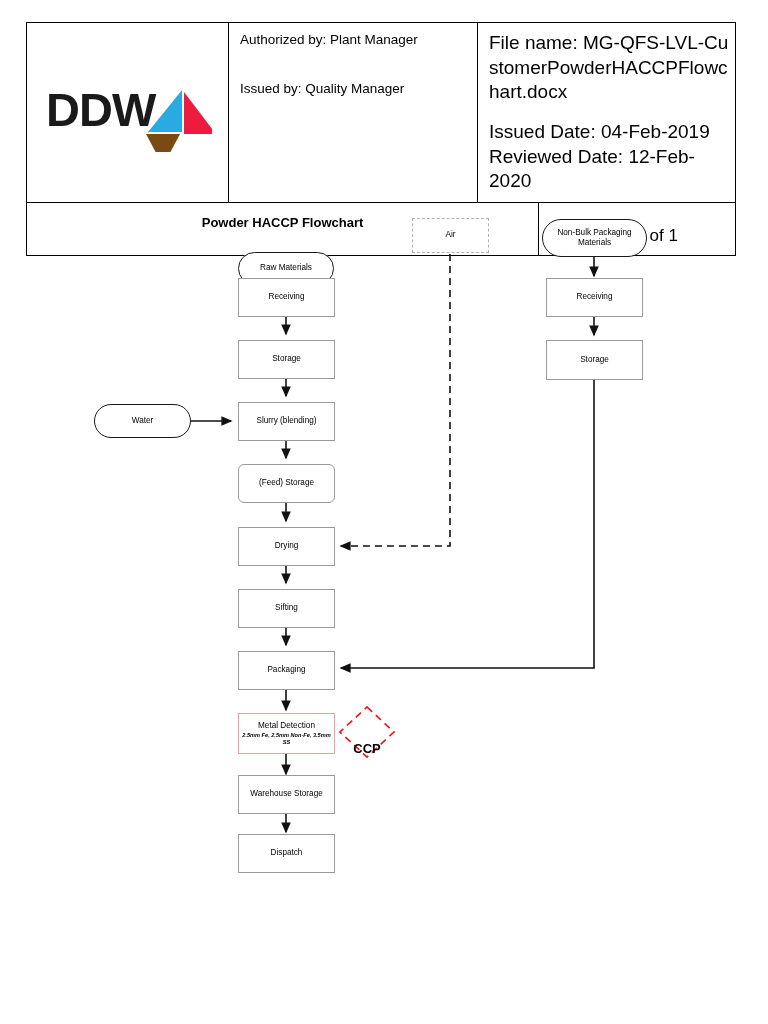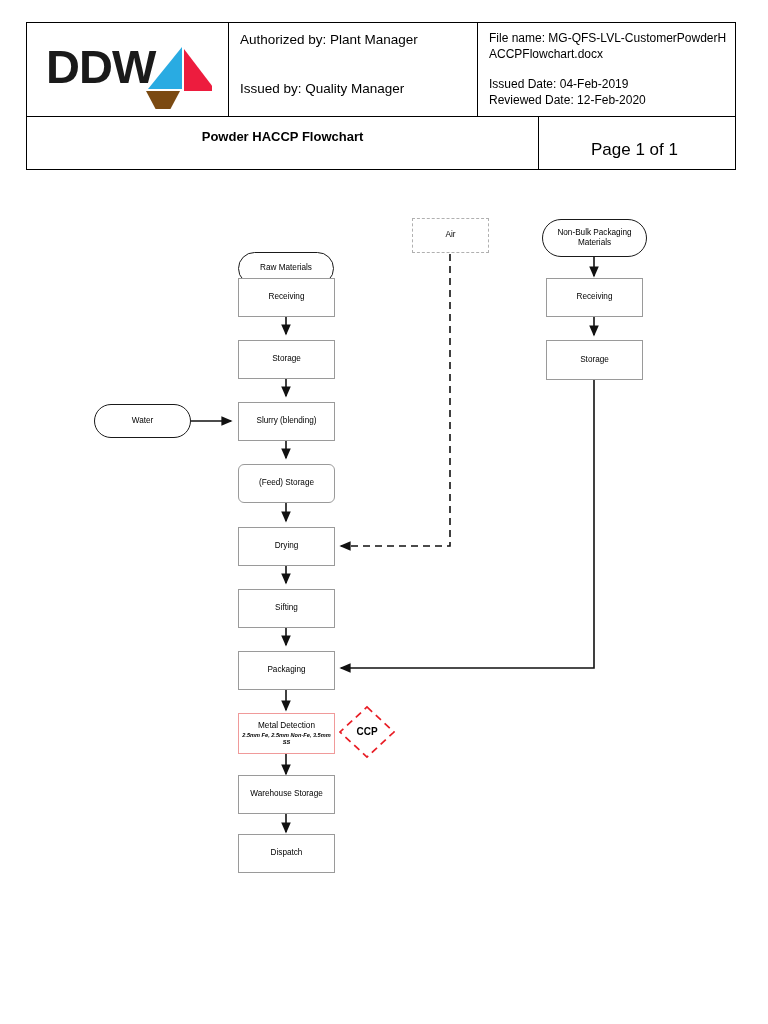--- a/index.html
+++ b/index.html
@@ -45,21 +45,21 @@
     border-right: 1.5px solid #000;
     padding: 9px 10px 9px 11px;
     font-size: 13.5px;
     line-height: 1.25;
   }
   .hdr-cell-auth .auth-line2 { margin-top: 32px; }
   .hdr-cell-file {
     flex: 1;
     box-sizing: border-box;
     padding: 8px 6px 8px 11px;
-    font-size: 12px;
+    font-size: 19px;
     line-height: 1.3;
   }
   .hdr-cell-file .file-line { word-break: break-all; }
   .hdr-cell-file .issued-date { margin-top: 15px; }
   .hdr-cell-file .reviewed-date { }
 
   .hdr-row-bottom {
     display: flex;
     min-height: 52px;
     gap: 41px;
@@ -111,22 +111,23 @@
     border: 1px solid #9a9a9a;
   }
   .node-term {
     border: 1.3px solid #1a1a1a;
     border-radius: 20px;
   }
   .node-dashed {
     border: 1.2px dashed #b0b0b0;
   }
   .node-ccp-label {
-    font-size: 10px;
+    font-size: 13px;
     font-weight: bold;
+    align-items: flex-end;
   }
   .md-title { font-size: 8.2px; }
   .md-spec {
     font-size: 5.6px;
     font-style: italic;
     font-weight: bold;
     line-height: 1.3;
     margin-top: 1px;
   }
   .node-metal {

